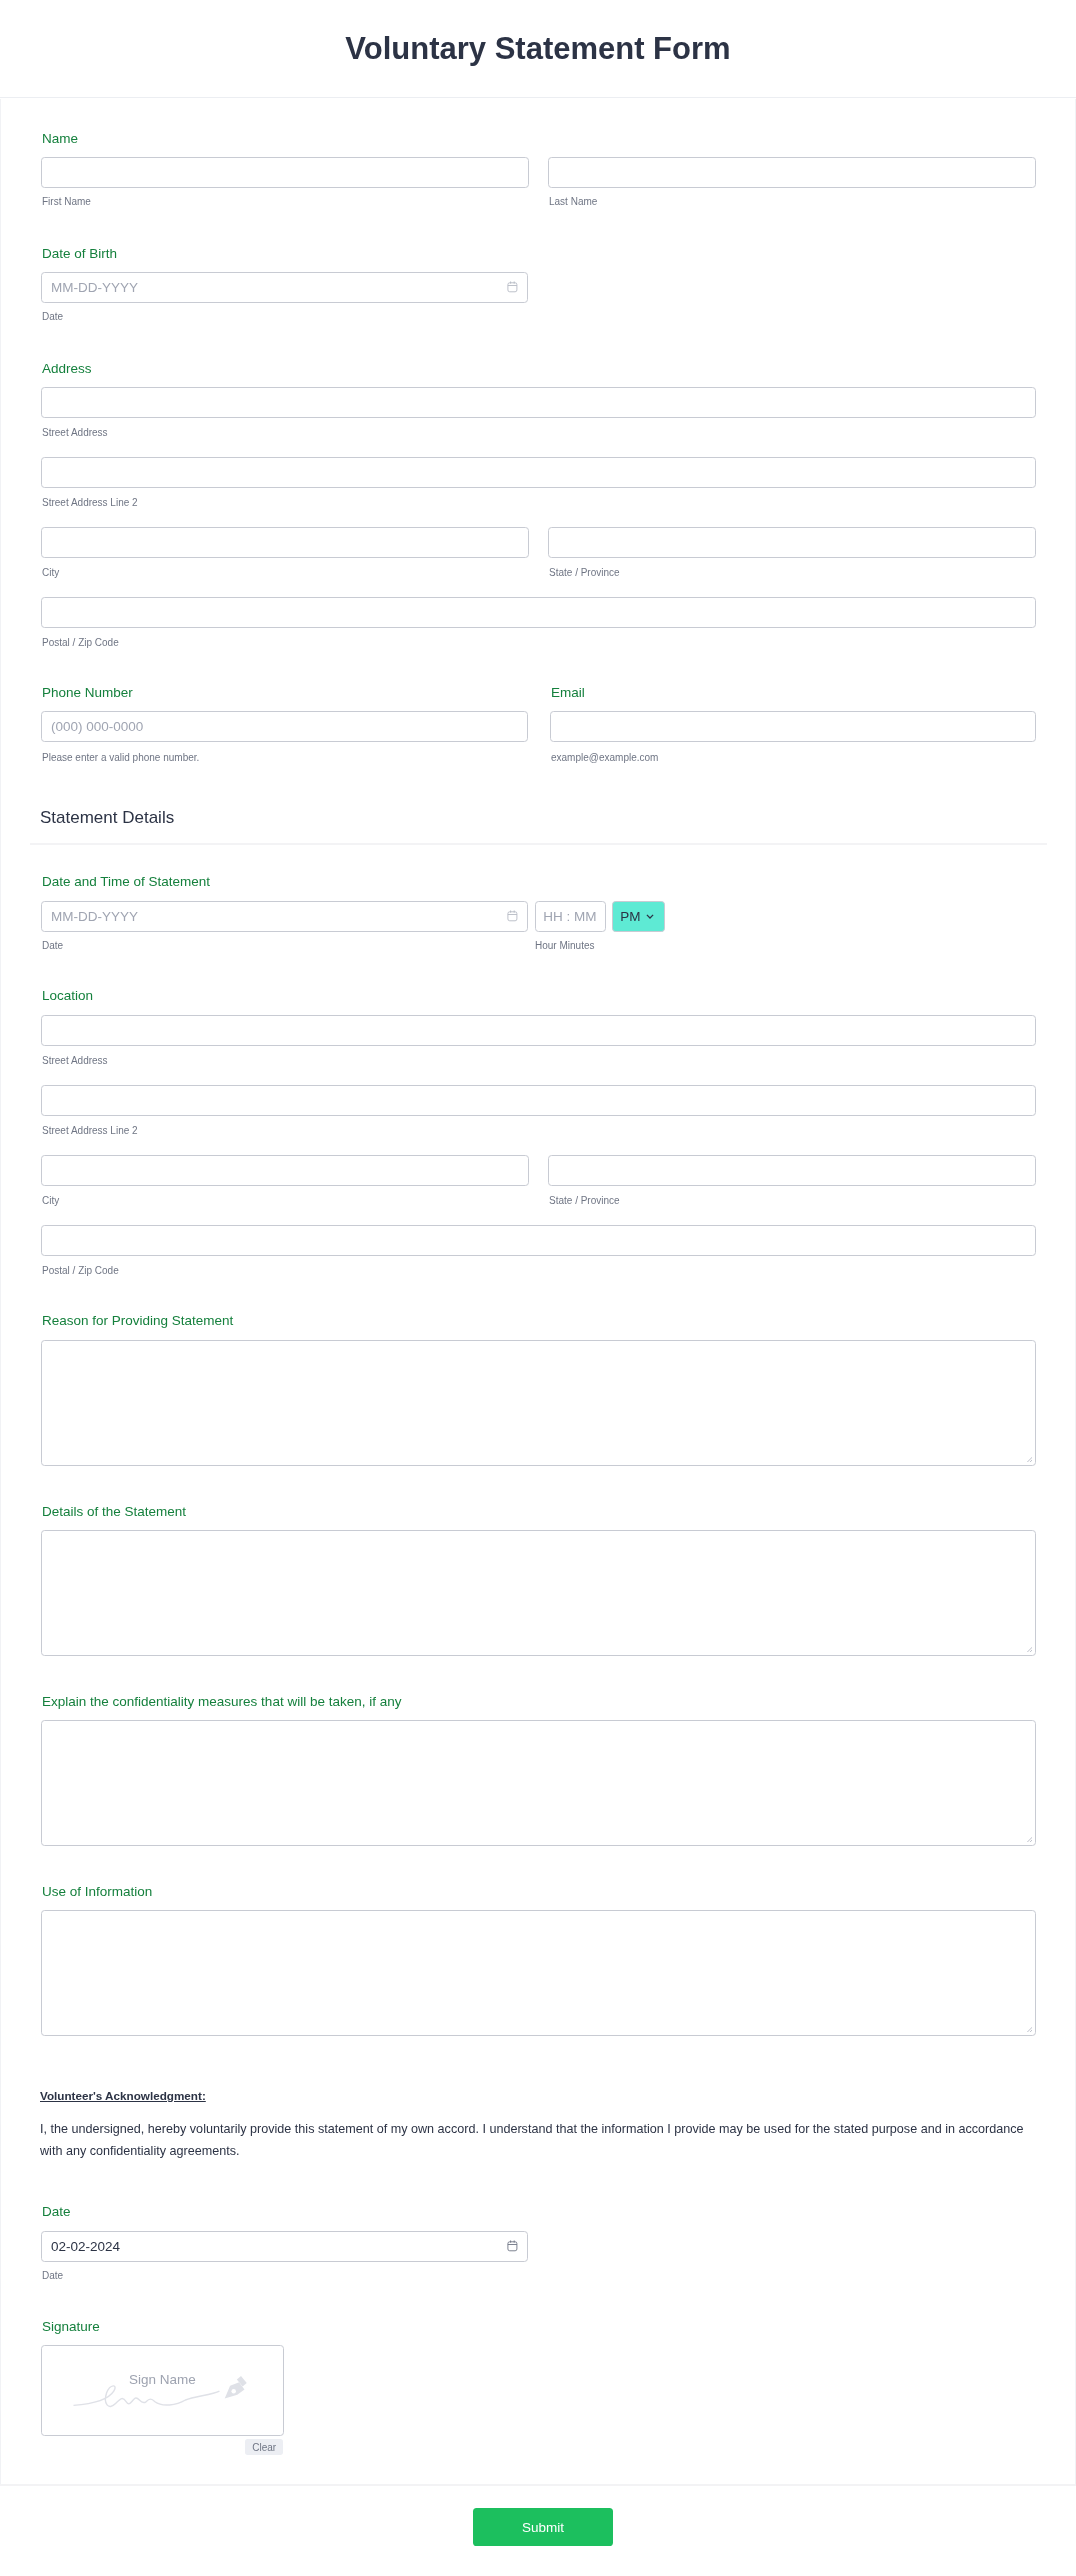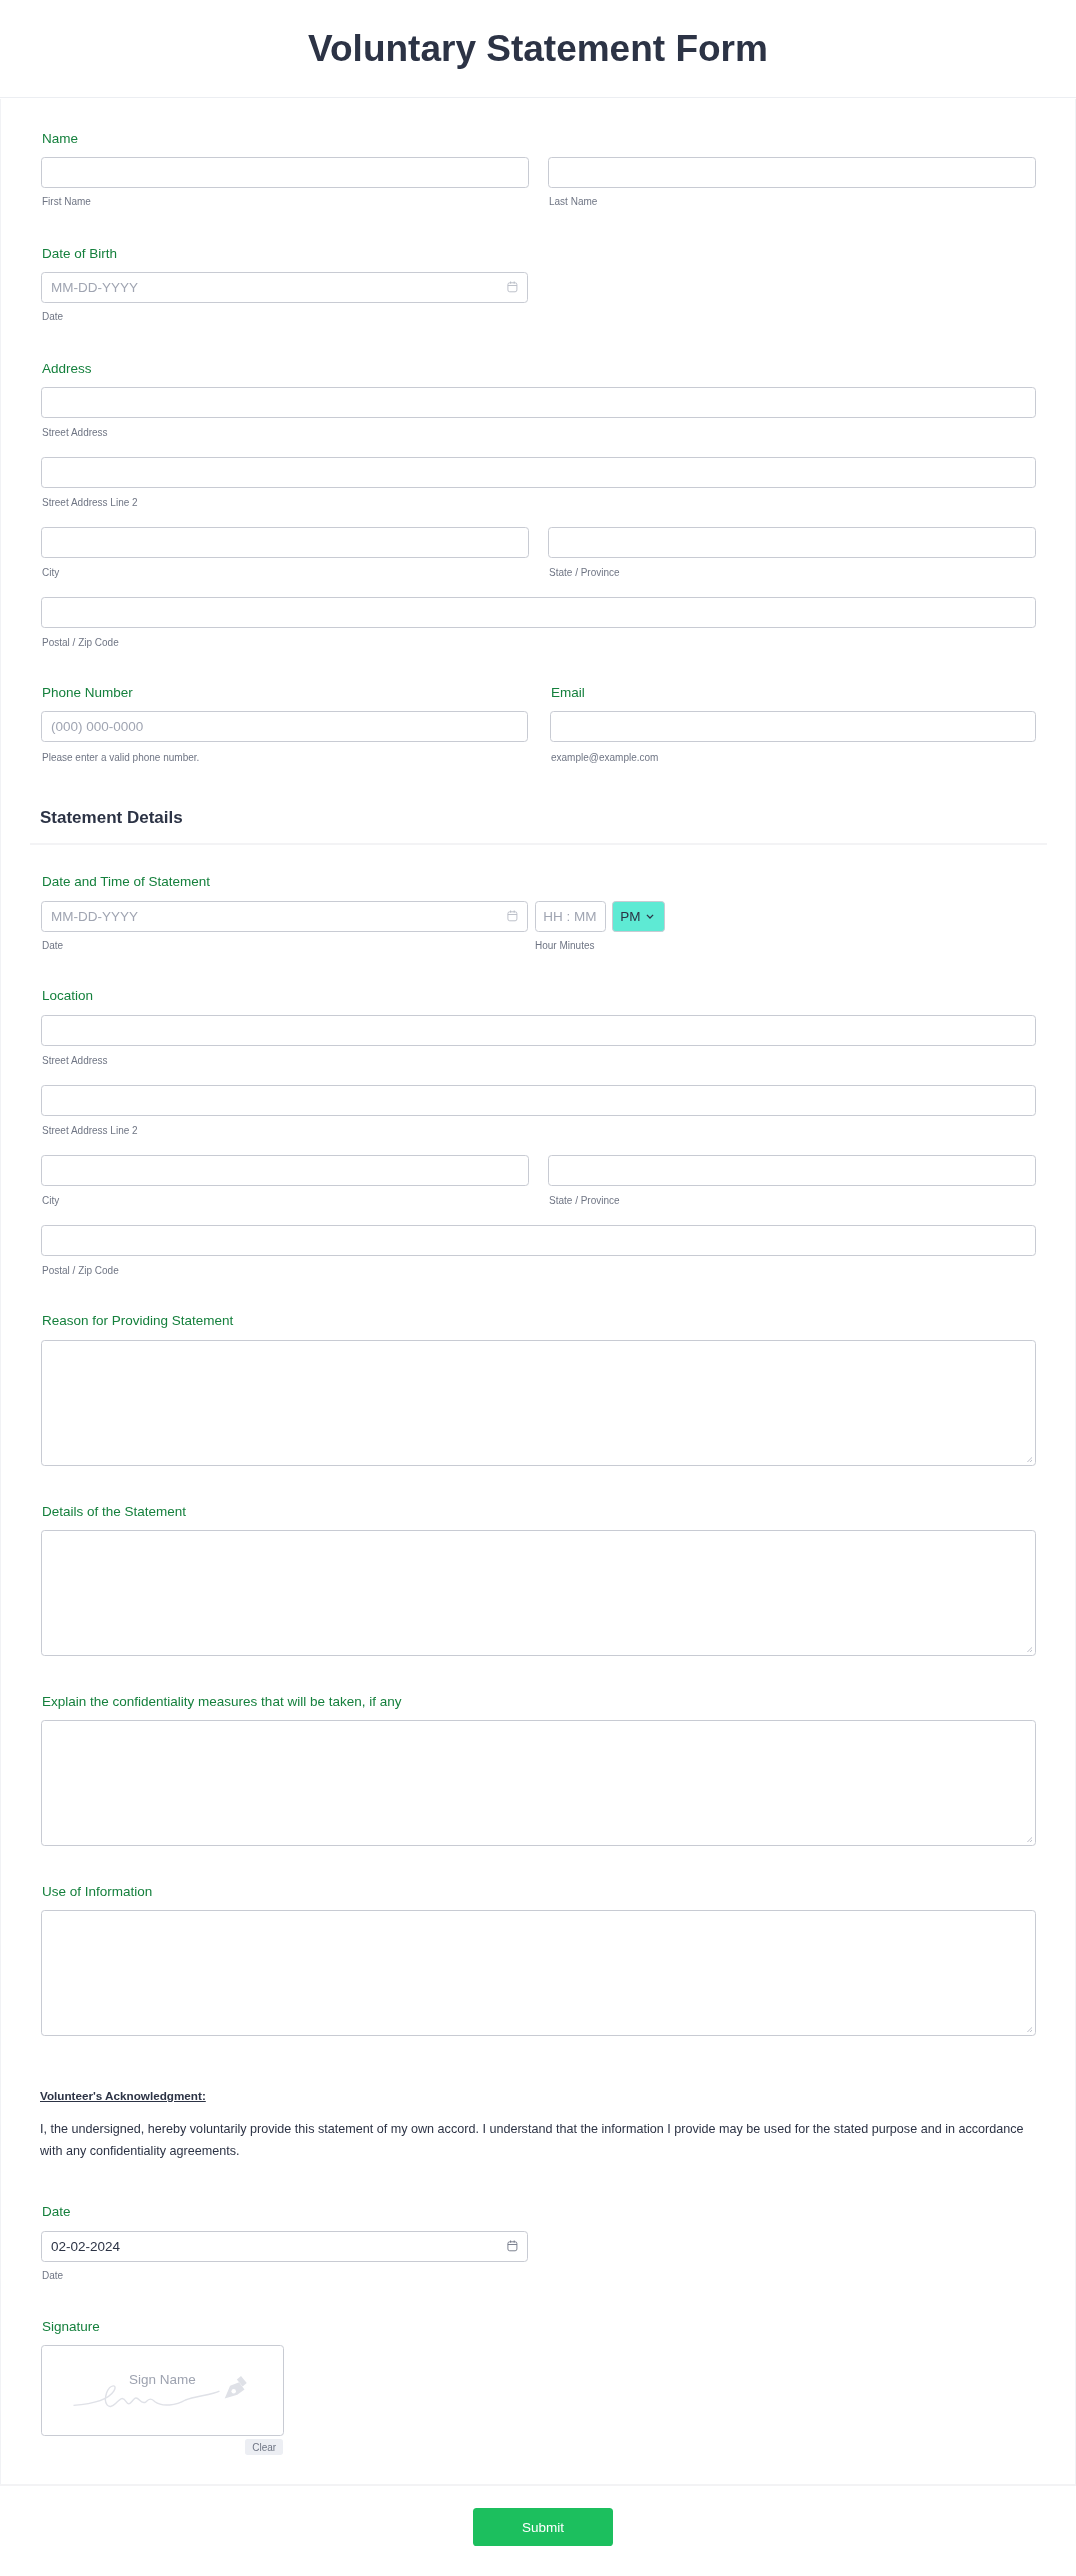--- a/index.html
+++ b/index.html
@@ -1,27 +1,27 @@
 <!DOCTYPE html>
 <html style="font-size:14.4px"><head>
 <meta charset="utf-8">
 <style>
   * { box-sizing: border-box; margin: 0; padding: 0; }
   html, body { width: 1076px; background: #ffffff; }
   body { font-family: "Liberation Sans", "DejaVu Sans", sans-serif; color: #2c3345; position: relative; height: 2576px; }
 
   .header { position: absolute; left: 0; top: 0; width: 1076px; height: 98px; border-bottom: 1.8px solid #eceef2; display: flex; align-items: center; justify-content: center; }
-  .header h1 { font-size: 37px; font-weight: 700; color: #2c3345; letter-spacing: 0; margin-top: 0; }
+  .header h1 { font-size: 31px; font-weight: 700; color: #2c3345; letter-spacing: 0; margin-top: 0; }
 
   .body-frame { position: absolute; left: 0; top: 99px; width: 1076px; height: 2386px; border-left: 0.9px solid #f1f2f5; border-right: 0.9px solid #f1f2f5; }
 
   .abs { position: absolute; }
   .label { font-size: 13.5px; color: #15803d; }
   .sublabel { font-size: 10px; color: #6f7584; }
-  .section-title { font-size: 17px; font-weight: 700; color: #2c3345; }
+  .section-title { font-size: 17px; font-weight: 400; color: #2c3345; }
   .sep { height: 1.8px; background: #f3f3f5; }
 
   .input { background: #fff; border: 0.9px solid #c8cbd3; border-radius: 3.6px; height: 30.5px; display: flex; align-items: center; padding: 0 9px; font-size: 13.5px; }
   .input .ph { color: #a0a5b2; }
   .input .val { color: #2c3345; }
   .input .cal { margin-left: auto; width: 10.8px; height: 11.7px; }
   .textarea { background: #fff; border: 0.9px solid #c8cbd3; border-radius: 3.6px; }
   .textarea .grip { position: absolute; right: 2.7px; bottom: 2.7px; width: 5.4px; height: 5.4px; }
 
   .select { background: #5eead4; border: 0.9px solid #c8cbd3; border-radius: 3.6px; height: 30.5px; display: flex; align-items: center; padding: 0 7.2px; font-size: 13.5px; color: #2c3345; gap: 5.4px; }

